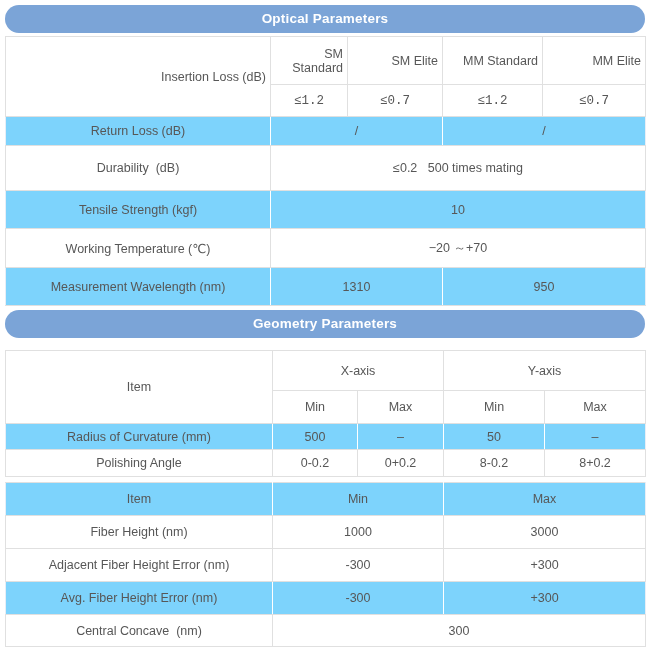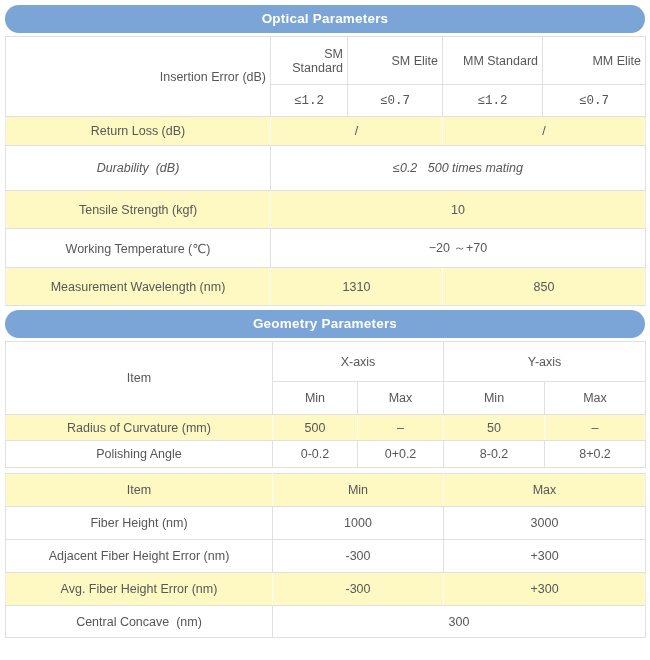--- a/index.html
+++ b/index.html
@@ -8,34 +8,34 @@
     font-family:"Liberation Sans","DejaVu Sans",sans-serif;
     color:#575757;
   }
   .wrap{position:relative;width:640px;margin:0 auto;padding-top:5px;}
   .section-bar{
     height:28px;line-height:28px;border-radius:14px;
     background:#7ba4d7;color:#ffffff;text-align:center;
     font-size:13.5px;font-weight:bold;letter-spacing:.2px;
   }
   .bar-optical{margin-bottom:3px;}
-  .bar-geometry{margin-top:4px;margin-bottom:3px;}
+  .bar-geometry{margin-top:4px;margin-bottom:12px;}
   table{border-collapse:collapse;table-layout:fixed;width:640px;}
   td{
     border:1px solid #e0e0e0;text-align:center;vertical-align:middle;
     font-size:12.5px;color:#575757;padding:2px 4px;overflow:hidden;
   }
-  tr.band td{background:#fef9c3;border-left-color:#ffffff;border-right-color:#ffffff;}
+  tr.band td{background:#7dd3fc;border-left-color:#ffffff;border-right-color:#ffffff;}
   tr.band td:first-child{border-left-color:#e8eef6;}
   tr.band td:last-child{border-right-color:#e8eef6;}
   
   .r-ins-head td{height:43px;text-align:right;}
   .r-ins-val td{height:27px;font-family:Liberation Mono, monospace;}
   .r-return td{height:24px;}
-  .r-durability td{height:40px;font-style:italic;}
+  .r-durability td{height:40px;}
   .r-tensile td{height:33px;}
   .r-working td{height:34px;}
   .r-wavelength td{height:33px;}
   
   .r-axis td{height:35px;}
   .r-minmax td{height:28px;}
   .r-radius td{height:21px;}
   .r-polish td{height:22px;}
   .geo-b{margin-top:5px;}
   .r-g32 td{height:28px;}
@@ -53,21 +53,21 @@
   <table>
     <colgroup>
       <col style="width:265px">
         <col style="width:77px">
         <col style="width:95px">
         <col style="width:100px">
         <col style="width:103px">
     </colgroup>
     <tbody>
       <tr class="r-ins-head">
-        <td rowspan="2">Insertion Error (dB)</td>
+        <td rowspan="2">Insertion Loss (dB)</td>
         <td>SM Standard</td>
         <td>SM Elite</td>
         <td>MM Standard</td>
         <td>MM Elite</td>
       </tr>
       <tr class="r-ins-val">
         <td>≤1.2</td>
         <td>≤0.7</td>
         <td>≤1.2</td>
         <td>≤0.7</td>
@@ -85,21 +85,21 @@
         <td>Tensile Strength (kgf)</td>
         <td colspan="4">10</td>
       </tr>
       <tr class="r-working">
         <td>Working Temperature (℃)</td>
         <td colspan="4">−20 ～+70</td>
       </tr>
       <tr class="band r-wavelength">
         <td>Measurement Wavelength (nm)</td>
         <td colspan="2">1310</td>
-        <td colspan="2">850</td>
+        <td colspan="2">950</td>
       </tr>
     </tbody>
   </table>
 
   <div class="section-bar bar-geometry">
     <span>Geometry Parameters</span>
   </div>
 
   <table>
     <colgroup>

